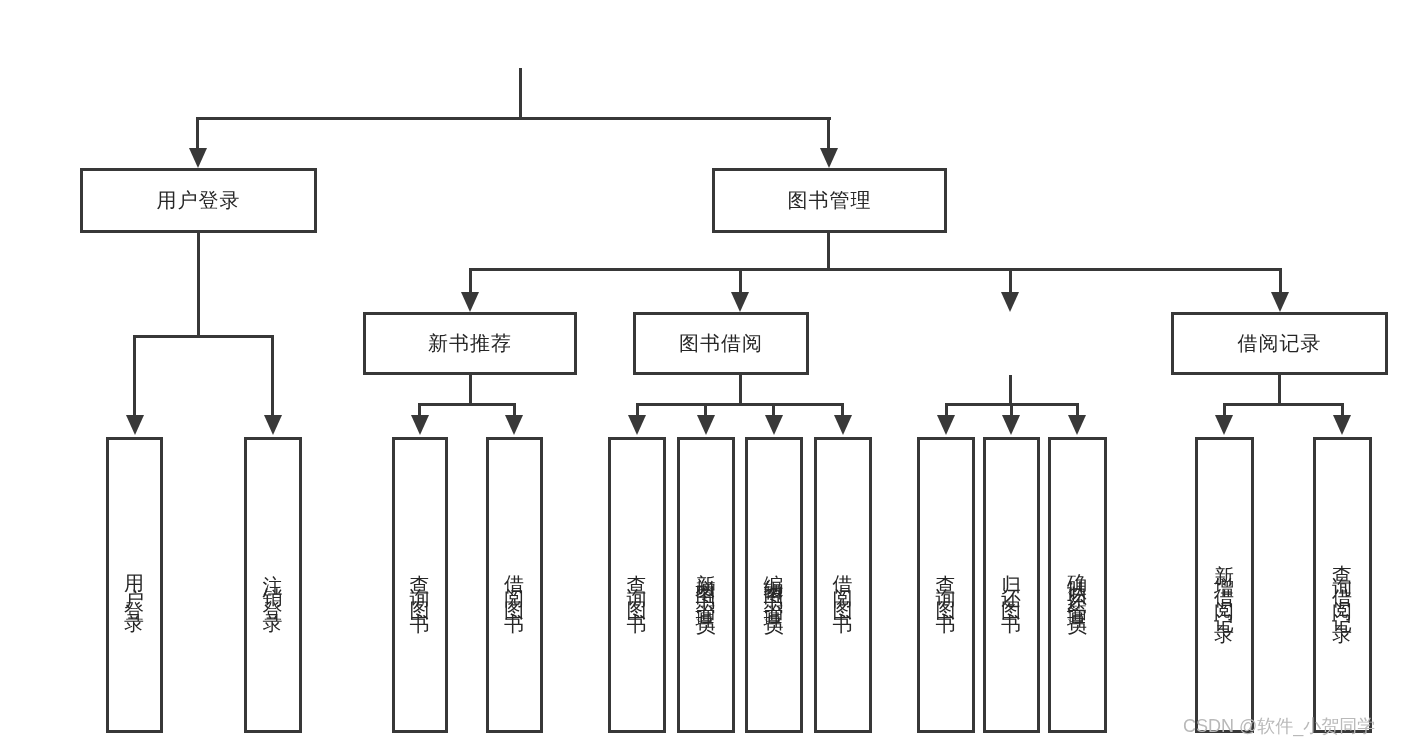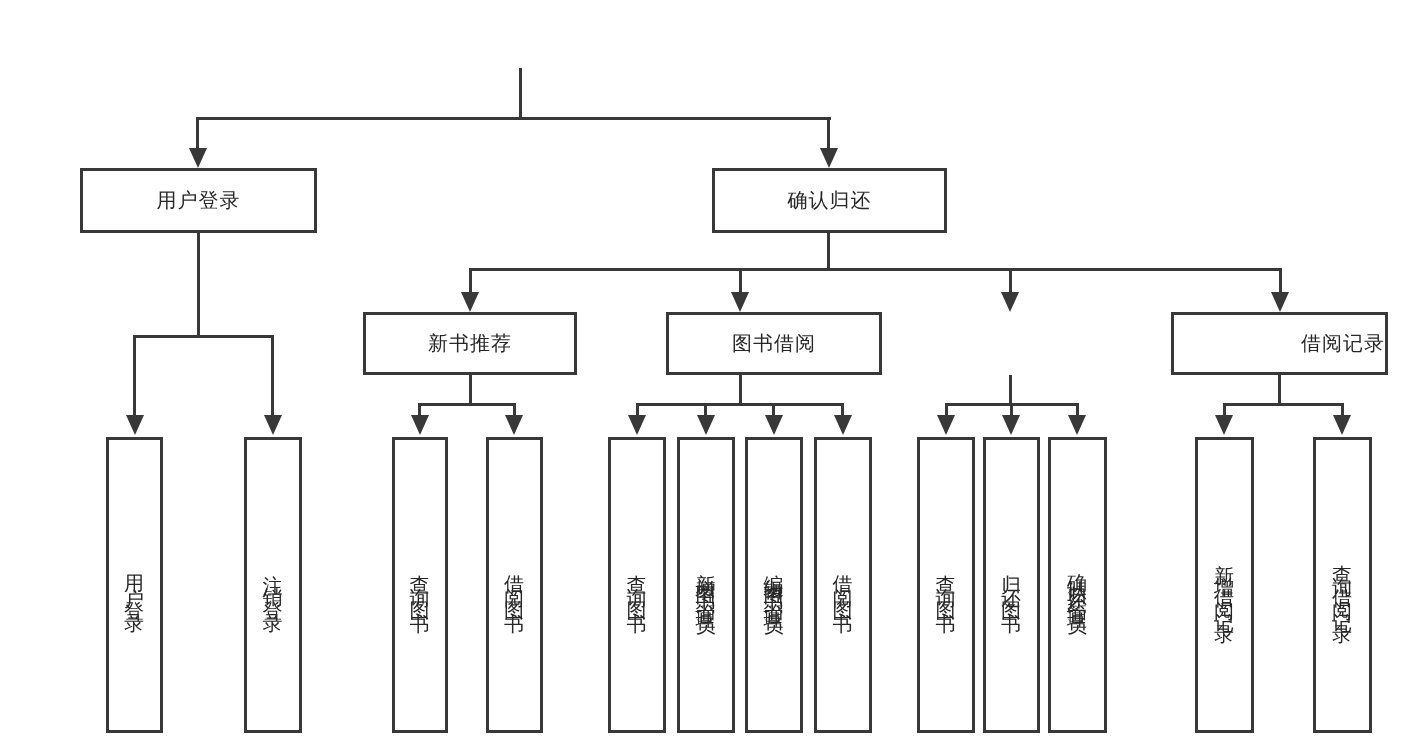--- a/index.html
+++ b/index.html
@@ -66,21 +66,21 @@
   <div class="line" style="left:197px; top:117px; width:634px; height:3px;"></div>
   <div class="line" style="left:196px; top:117px; width:3px; height:33px;"></div>
   <div class="arrow" style="left:189px; top:148px;"></div>
   <div class="line" style="left:827px; top:117px; width:3px; height:33px;"></div>
   <div class="arrow" style="left:820px; top:148px;"></div>
 
   <div class="box" style="left:80px; top:168px; width:237px; height:65px;">
     <span>用户登录</span>
   </div>
   <div class="box" style="left:712px; top:168px; width:235px; height:65px;">
-    <span>确认归还</span>
+    <span>图书管理</span>
   </div>
 
   <div class="line" style="left:197px; top:233px; width:3px; height:105px;"></div>
   <div class="line" style="left:133px; top:335px; width:141px; height:3px;"></div>
   <div class="line" style="left:133px; top:335px; width:3px; height:80px;"></div>
   <div class="arrow" style="left:126px; top:415px;"></div>
   <div class="line" style="left:271px; top:335px; width:3px; height:80px;"></div>
   <div class="arrow" style="left:264px; top:415px;"></div>
 
   <div class="line" style="left:827px; top:233px; width:3px; height:38px;"></div>
@@ -90,24 +90,24 @@
   <div class="line" style="left:739px; top:268px; width:3px; height:26px;"></div>
   <div class="arrow" style="left:731px; top:292px;"></div>
   <div class="line" style="left:1009px; top:268px; width:3px; height:26px;"></div>
   <div class="arrow" style="left:1001px; top:292px;"></div>
   <div class="line" style="left:1279px; top:268px; width:3px; height:26px;"></div>
   <div class="arrow" style="left:1271px; top:292px;"></div>
 
   <div class="box" style="left:363px; top:312px; width:214px; height:63px;">
     <span>新书推荐</span>
   </div>
-  <div class="box" style="left:666px; top:312px; width:216px; height:63px;">
+  <div class="box" style="left:633px; top:312px; width:176px; height:63px;">
     <span>图书借阅</span>
   </div>
-  <div class="box" style="left:1171px; top:312px; width:217px; height:63px;justify-content:flex-end;">
+  <div class="box" style="left:1171px; top:312px; width:217px; height:63px;">
     <span>借阅记录</span>
   </div>
 
   <div class="line" style="left:469px; top:375px; width:3px; height:31px;"></div>
   <div class="line" style="left:418px; top:403px; width:98px; height:3px;"></div>
   <div class="line" style="left:418px; top:403px; width:3px; height:14px;"></div>
   <div class="arrow" style="left:411px; top:415px;"></div>
   <div class="line" style="left:513px; top:403px; width:3px; height:14px;"></div>
   <div class="arrow" style="left:505px; top:415px;"></div>
 
@@ -175,14 +175,15 @@
     <span class="vtext" style="letter-spacing: 6px;">确认归还（管理员）</span>
   </div>
 
   <div class="box leaf" style="left:1195px; top:437px; width:59px; height:296px;">
     <span class="vtext" style="letter-spacing: 12px;">新增借阅记录</span>
   </div>
   <div class="box leaf" style="left:1313px; top:437px; width:59px; height:296px;">
     <span class="vtext" style="letter-spacing: 12px;">查询借阅记录</span>
   </div>
 
+  <div class="watermark">CSDN @软件_小贺同学</div>
 
 </div>
 
 </body></html>

